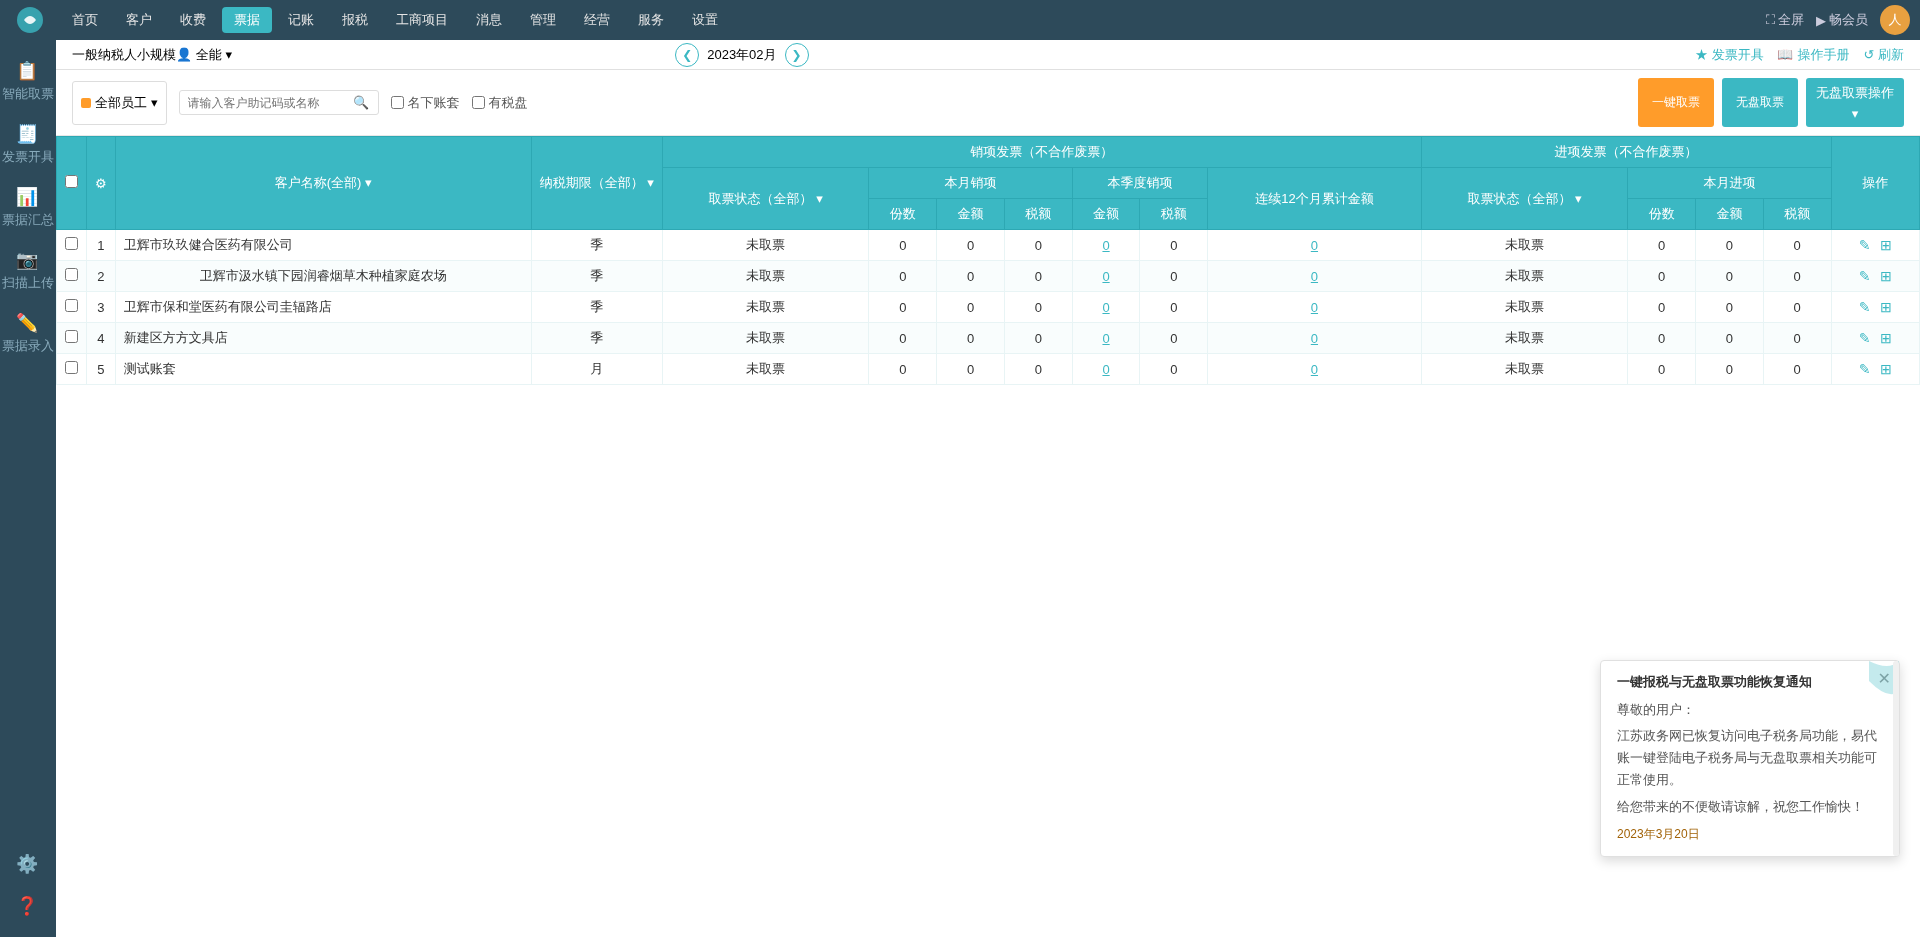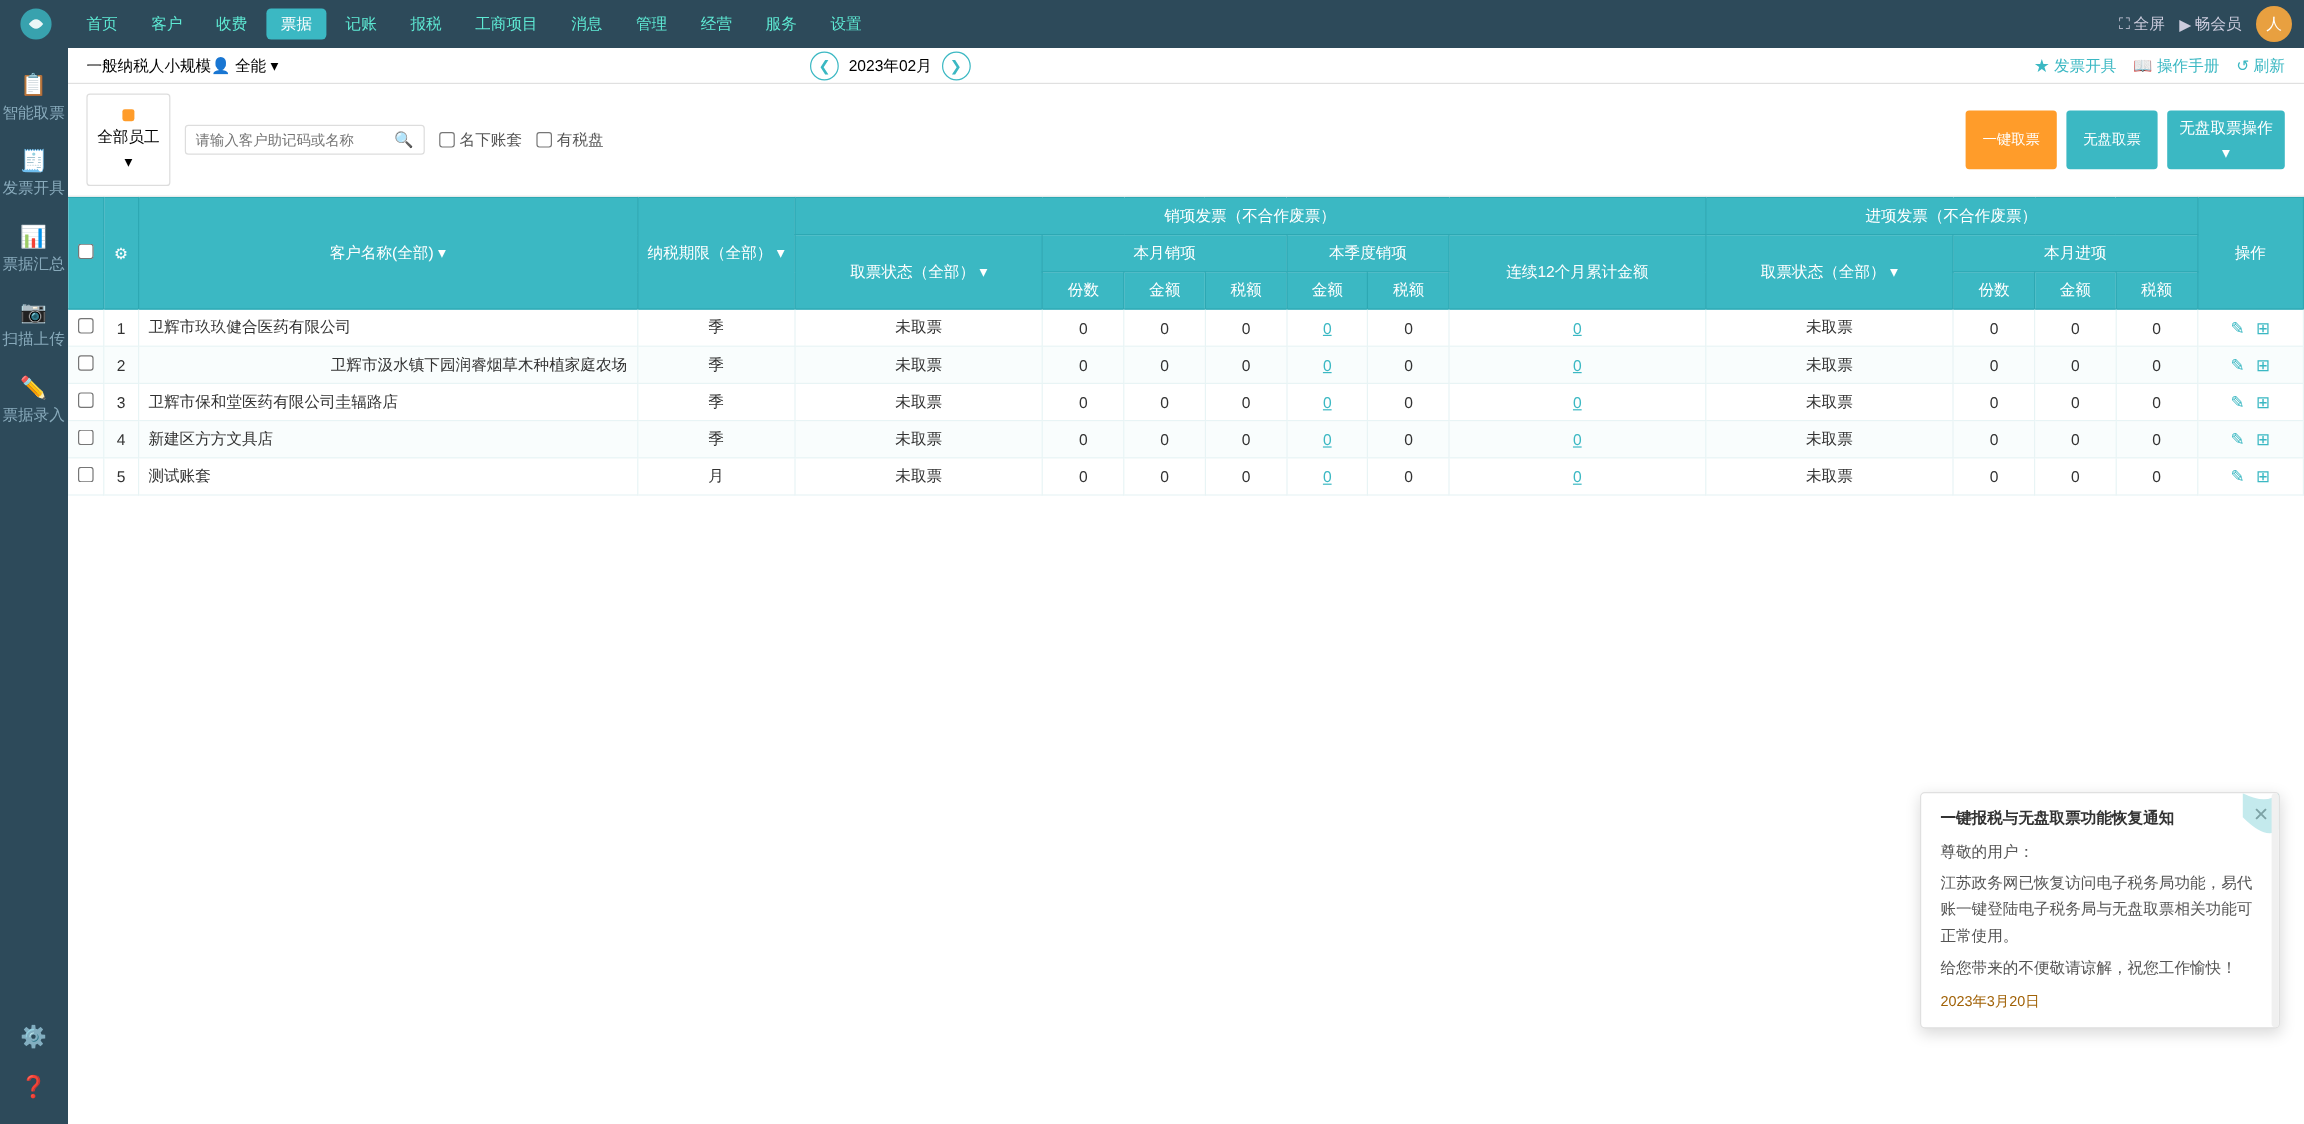--- a/index.html
+++ b/index.html
@@ -27,21 +27,21 @@
     }
     .top-nav .logo svg { width: 28px; height: 28px; }
     .top-nav .nav-items {
       display: flex;
       align-items: center;
       flex: 1;
       gap: 4px;
     }
     .top-nav .nav-item {
       padding: 4px 12px;
-      color: #5eead4;
+      color: #e5e5e5;
       cursor: pointer;
       border-radius: 3px;
       font-size: 13px;
       white-space: nowrap;
     }
     .top-nav .nav-item.active {
       background: #3bb8c3;
       color: #fff;
       border-radius: 4px;
     }
@@ -122,21 +122,20 @@
     .filter-select {
       display: flex;
       align-items: center;
       border: 1px solid #ddd;
       border-radius: 3px;
       padding: 12px 8px;
       gap: 4px;
       background: #fff;
       cursor: pointer;
       font-size: 12px;
-      flex-direction: column;
     }
     .filter-select .dot { width: 10px; height: 10px; background: #ff9c2a; border-radius: 2px; }
     .search-input-wrap {
       display: flex;
       align-items: center;
       border: 1px solid #ddd;
       border-radius: 3px;
       padding: 4px 8px;
       gap: 6px;
       background: #fff;
@@ -497,21 +496,21 @@
       <td>0</td>
       <td>0</td>
       <td>
         <span class="action-icon">✎</span>
         <span class="action-icon">⊞</span>
       </td>
     </tr>
           <tr>
       <td><input type="checkbox" style=""></td>
       <td>2</td>
-      <td style="text-align:right;">卫辉市汲水镇下园润睿烟草木种植家庭农场</td>
+      <td style="text-align:center;">卫辉市汲水镇下园润睿烟草木种植家庭农场</td>
       <td>季</td>
       <td>未取票</td>
       <td>0</td>
       <td>0</td>
       <td>0</td>
       <td><span class="link-text">0</span></td>
       <td>0</td>
       <td><span class="link-text">0</span></td>
       <td>未取票</td>
       <td>0</td>

